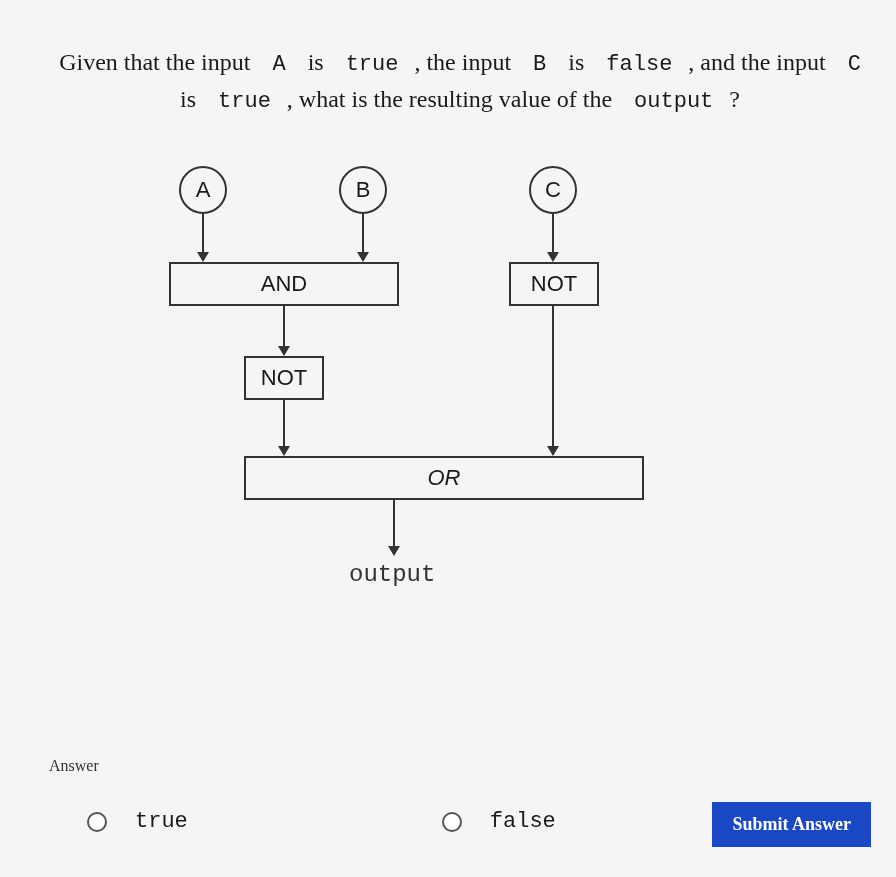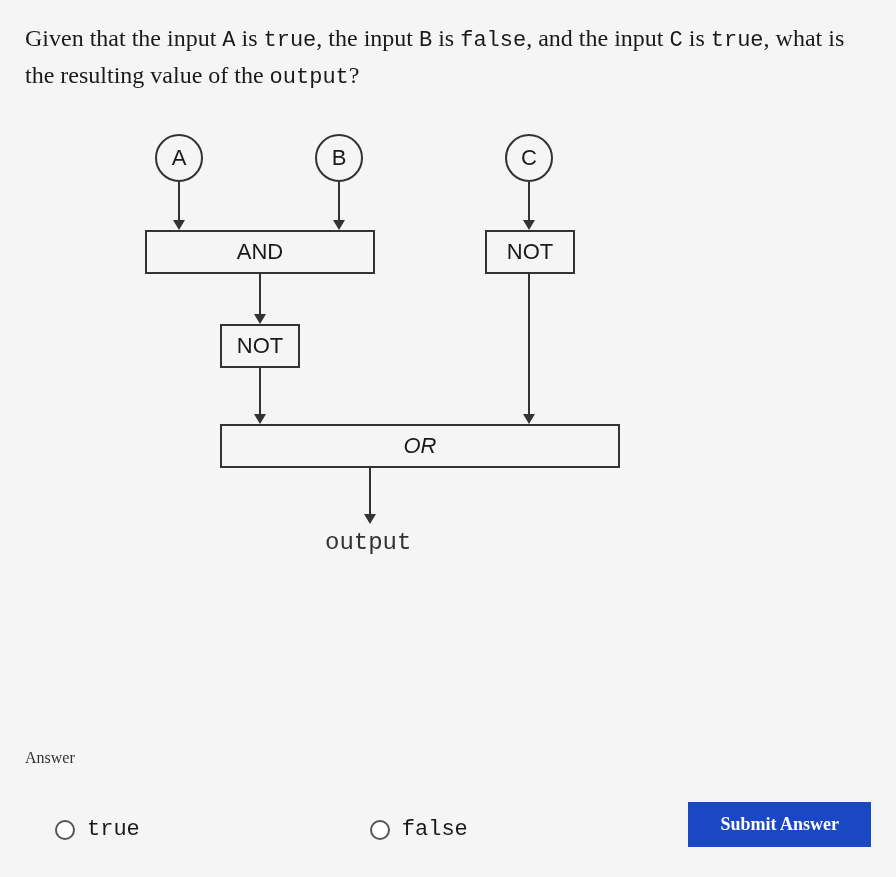--- a/index.html
+++ b/index.html
@@ -1,15 +1,15 @@
 <!DOCTYPE html>
 <html><head>
   <meta charset="utf-8">
   <style>
-    * { margin: 0; padding: 0; box-sizing: border-box; }
+    * { margin: 8px; padding: 0; box-sizing: border-box; text-align: center; }
     body {
       width: 896px;
       height: 877px;
       background: #f5f5f5;
       font-family: Georgia, 'Times New Roman', serif;
       padding: 20px 25px;
       color: #1a1a1a;
       position: relative;
     }
     .question {
@@ -96,21 +96,21 @@
     }
     .submit-btn {
       position: absolute;
       right: 0;
       bottom: -5px;
       background: #1a48c4;
       color: #fff;
       font-family: Georgia, serif;
       font-size: 18px;
       font-weight: bold;
-      padding: 12px 32px;
+      padding: 12px 20px;
       border: none;
       cursor: pointer;
     }
   </style>
 </head>
 <body>
 
 <div class="question">
   <span>Given that the input </span><span class="code">A</span><span> is </span><span class="code">true</span><span>, the input </span><span class="code">B</span><span> is </span><span class="code">false</span><span>, and the input </span><span class="code">C</span><span> is </span><span class="code">true</span><span>, what is the resulting value of the </span><span class="code">output</span><span>?</span>
 </div>

